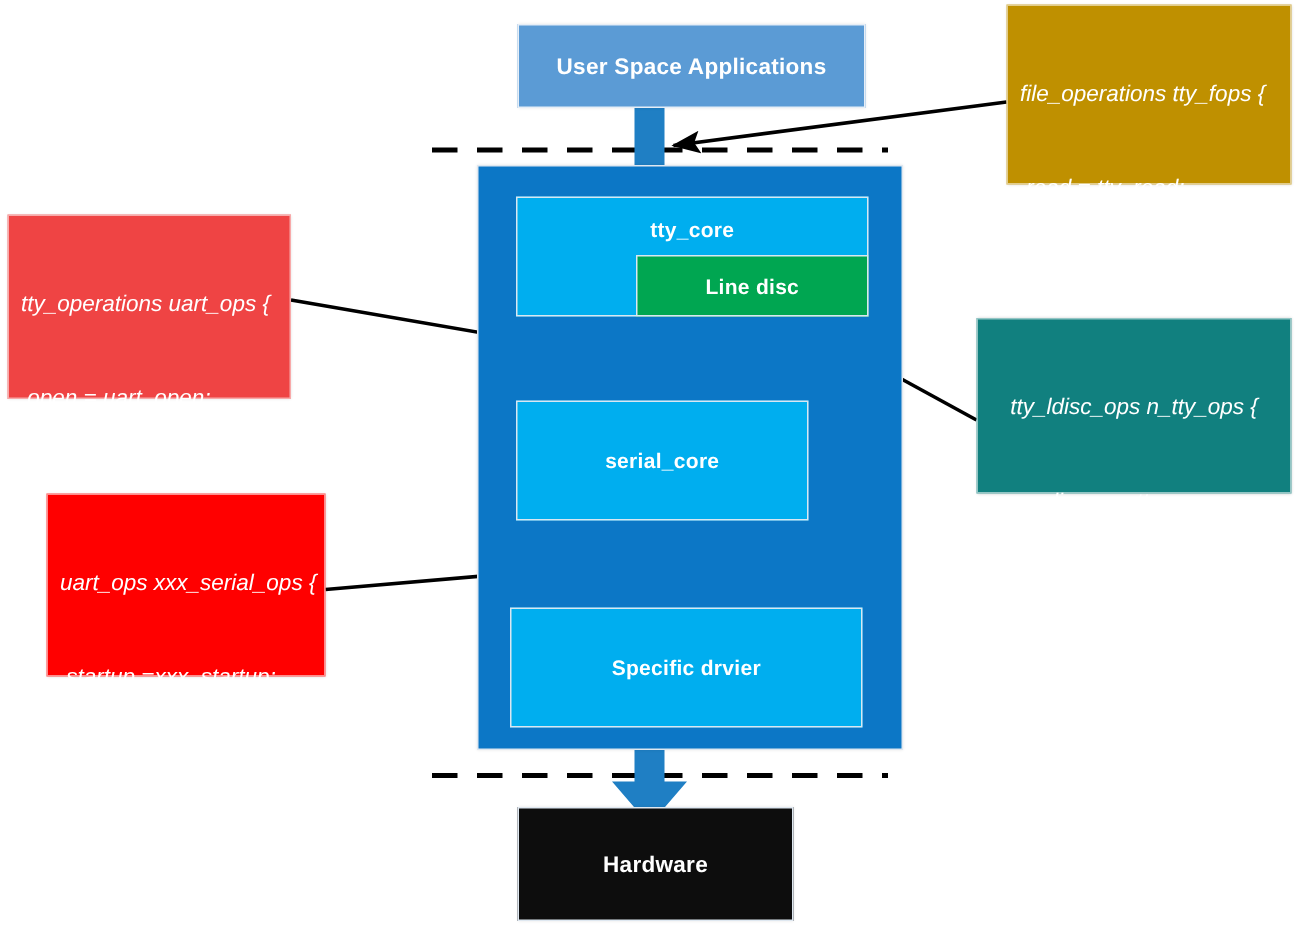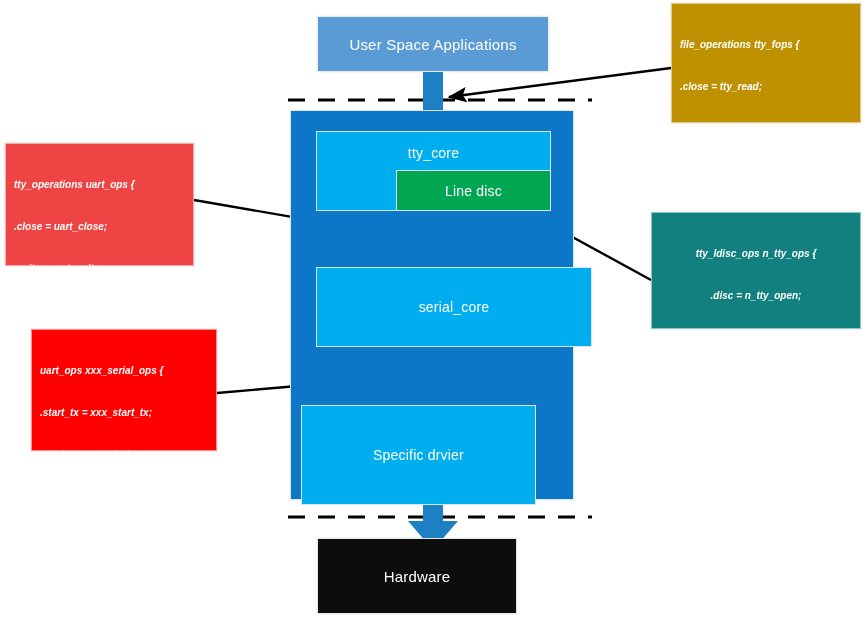--- a/index.html
+++ b/index.html
@@ -20,23 +20,24 @@
   }
 
   
   .box {
     position: absolute;
     box-sizing: border-box;
     display: flex;
     align-items: center;
     justify-content: center;
     color: #ffffff;
-    font-weight: normal;
+    font-weight: bold;
     text-align: center;
     letter-spacing: 0.2px;
+    margin-left: 28px;
   }
 
   
   .userspace {
     left: 317px;
     top: 16px;
     width: 232px;
     height: 56px;
     background: #5B9BD5;
     border: 1px solid #e6eef7;
@@ -55,58 +56,58 @@
     box-shadow: 0 0 2px rgba(0,0,0,0.10);
   }
 
   
   .layer {
     background: #00AEEF;
     border: 1px solid #d9e7f2;
     font-size: 14px;
   }
   .layer-tty     { left: 316px; top: 131px; width: 235px; height: 80px; }
-  .layer-serial  { left: 316px; top: 267px; width: 276px; height: 80px; }
-  .layer-driver  { left: 301px; top: 405px; width: 235px; height: 100px; }
+  .layer-serial  { left: 316px; top: 267px; width: 195px; height: 80px; }
+  .layer-driver  { left: 312px; top: 405px; width: 235px; height: 80px; }
 
   
   .layer-tty { align-items: flex-start; padding-top: 13px; }
 
   
   .linedisc {
     left: 396px;
     top: 170px;
     width: 155px;
     height: 41px;
     background: #00A651;
     border: 1px solid #d9e7f2;
     font-size: 14px;
   }
 
   
   .hardware {
     left: 317px;
     top: 538px;
-    width: 200px;
+    width: 184px;
     height: 76px;
     background: #0D0D0D;
     border: 1px solid #dfe8f1;
     font-size: 15px;
     box-shadow: 0 0 2px rgba(0,0,0,0.10);
     text-align: right;
   }
 
   
   .callout {
     position: absolute;
     box-sizing: border-box;
     color: #ffffff;
     font-style: italic;
-    font-weight: bold;
-    font-size: 10px;
+    font-weight: normal;
+    font-size: 15px;
     line-height: 1.40;
     padding: 6px 8px 4px 8px;
     border: 1px solid rgba(255,255,255,0.55);
     box-shadow: 0 0 2px rgba(0,0,0,0.18);
     white-space: pre;
   }
   .callout .cl { display: block; }
 
   .callout-fops   { left: 671px; top: 3px;   width: 190px; height: 120px; background: #BF9000; }
   .callout-uart   { left: 5px;   top: 143px; width: 189px; height: 123px; background: #ef4444; }
@@ -177,46 +178,46 @@
   <div class="box linedisc">Line disc</div>
 
   <div class="box layer layer-serial">serial_core</div>
 
   <div class="box layer layer-driver">Specific drvier</div>
 
   <div class="box hardware">Hardware</div>
 
   <div class="callout callout-fops">
     <span class="cl">file_operations tty_fops {</span>
-    <span class="cl">.close = tty_read;</span>
+    <span class="cl">.read = tty_read;</span>
     <span class="cl">.write = tty_write;</span>
     <span class="cl">.open = tty_open</span>
     <span class="cl">...</span>
     <span class="cl">}</span>
   </div>
 
   <div class="callout callout-uart">
     <span class="cl">tty_operations uart_ops {</span>
+    <span class="cl">.open = uart_open;</span>
     <span class="cl">.close = uart_close;</span>
     <span class="cl">.write = uart_write;</span>
     <span class="cl">...</span>
     <span class="cl">}</span>
   </div>
 
   <div class="callout callout-ldisc">
     <span class="cl">tty_ldisc_ops n_tty_ops {</span>
     <span class="cl">.disc = n_tty_open;</span>
     <span class="cl">.close =n_tty_close;</span>
     <span class="cl">.write = n_tty_write;</span>
     <span class="cl">...</span>
     <span class="cl">}</span>
   </div>
 
   <div class="callout callout-serial">
     <span class="cl">uart_ops xxx_serial_ops {</span>
-    <span class="cl">.start_tx = xxx_start_tx;</span>
     <span class="cl">.startup =xxx_startup;</span>
     <span class="cl">.write = xxx_write;</span>
     <span class="cl">...</span>
     
   </div>
 
 </div>
 
 </body></html>

